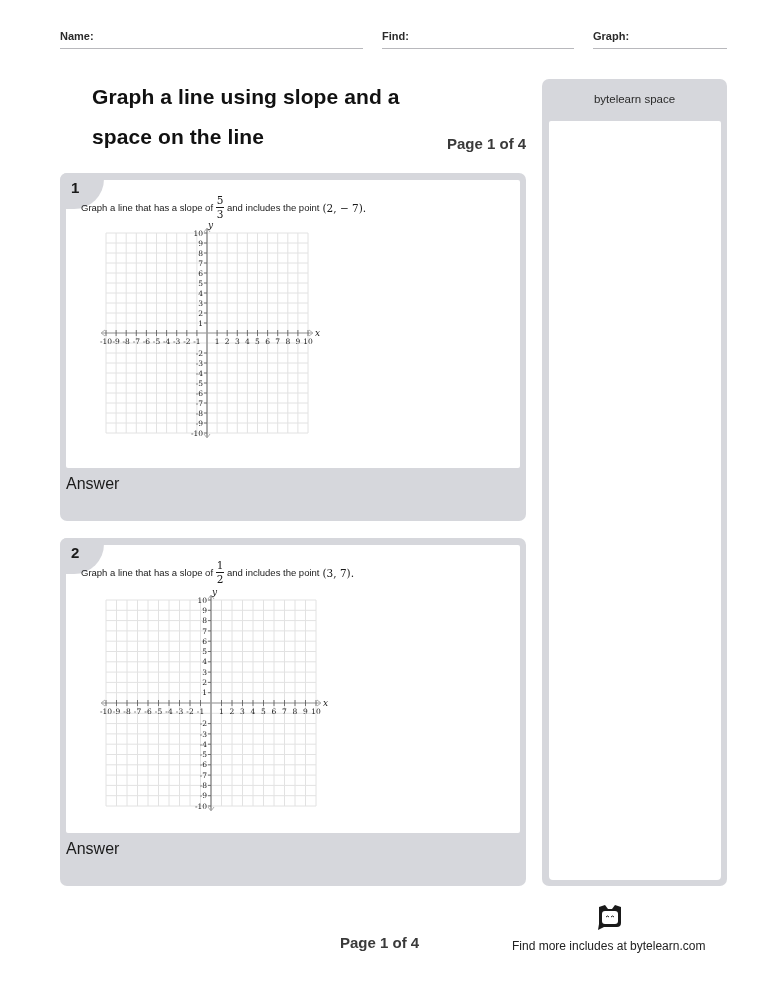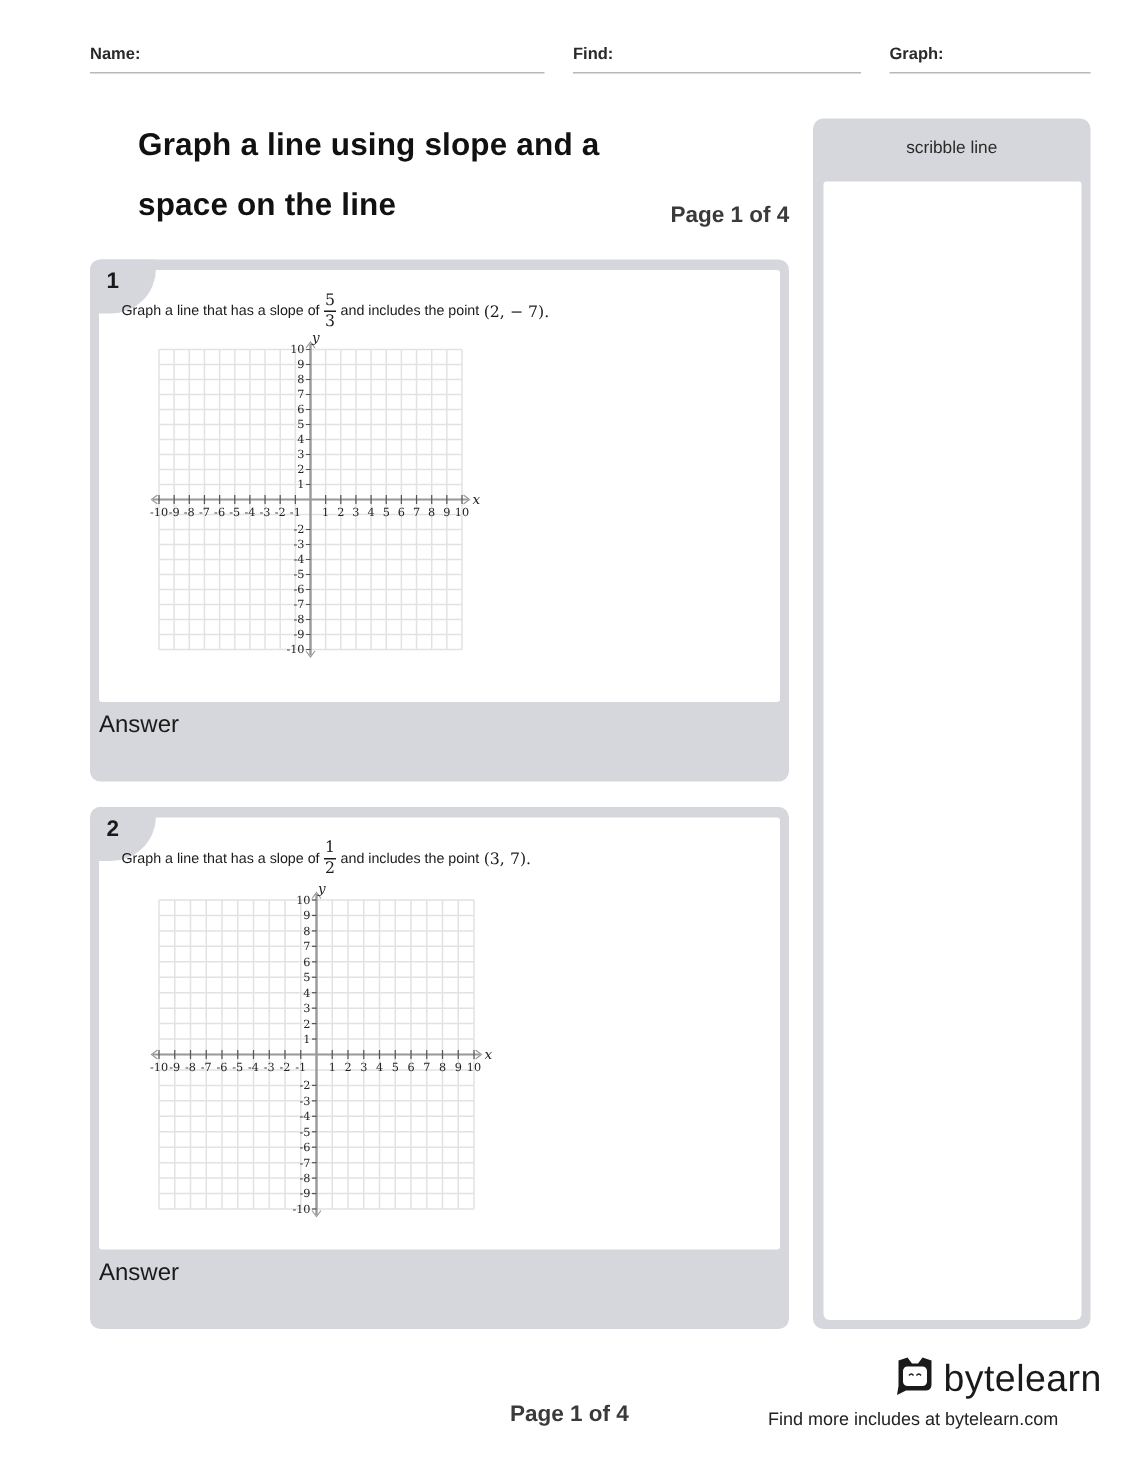--- a/index.html
+++ b/index.html
@@ -347,29 +347,28 @@
         <text x="109" y="220.6" font-size="7.5" text-anchor="end" fill="#222" font-family="DejaVu Serif, serif">-10</text>
         <text x="225" y="118" font-size="9" font-style="italic" fill="#222" font-family="DejaVu Serif, serif">x</text>
         <text x="114" y="7" font-size="9" font-style="italic" fill="#222" font-family="DejaVu Serif, serif">y</text>
       </svg>
   </div>
   <div class="answer-lbl" style="top:302px;">Answer</div>
   <div style="position:absolute; left:6px; top:320px; width:454px; height:22px;"></div>
 </div>
 
 <div class="scribble">
-  <div class="scribble-title">scribble line</div>
+  <div class="scribble-title">bytelearn space</div>
   <div class="scribble-area"></div>
 </div>
 
 <div class="page-bottom">Page 1 of 4</div>
 <div class="brand">
   <span>
     <svg width="28" height="28" viewBox="0 0 28 28">
       <path d="M3 4 L9 2 L12 6 L16 6 L19 2 L25 4 L25 20 Q25 24 21 24 L8 24 L2 27 L3 21 Z" fill="#1a1a1a"></path>
       <rect x="6" y="8" width="16" height="13" rx="3" fill="#ffffff"></rect>
       <path d="M10 14 q1.5 -2 3 0" stroke="#1a1a1a" stroke-width="1" fill="none"></path>
       <path d="M15 14 q1.5 -2 3 0" stroke="#1a1a1a" stroke-width="1" fill="none"></path>
     </svg>
   </span>
-  <span class="brand-name">bytelearn</span>
 </div>
 <div class="tagline">Find more includes at bytelearn.com</div>
 
 </body></html>

